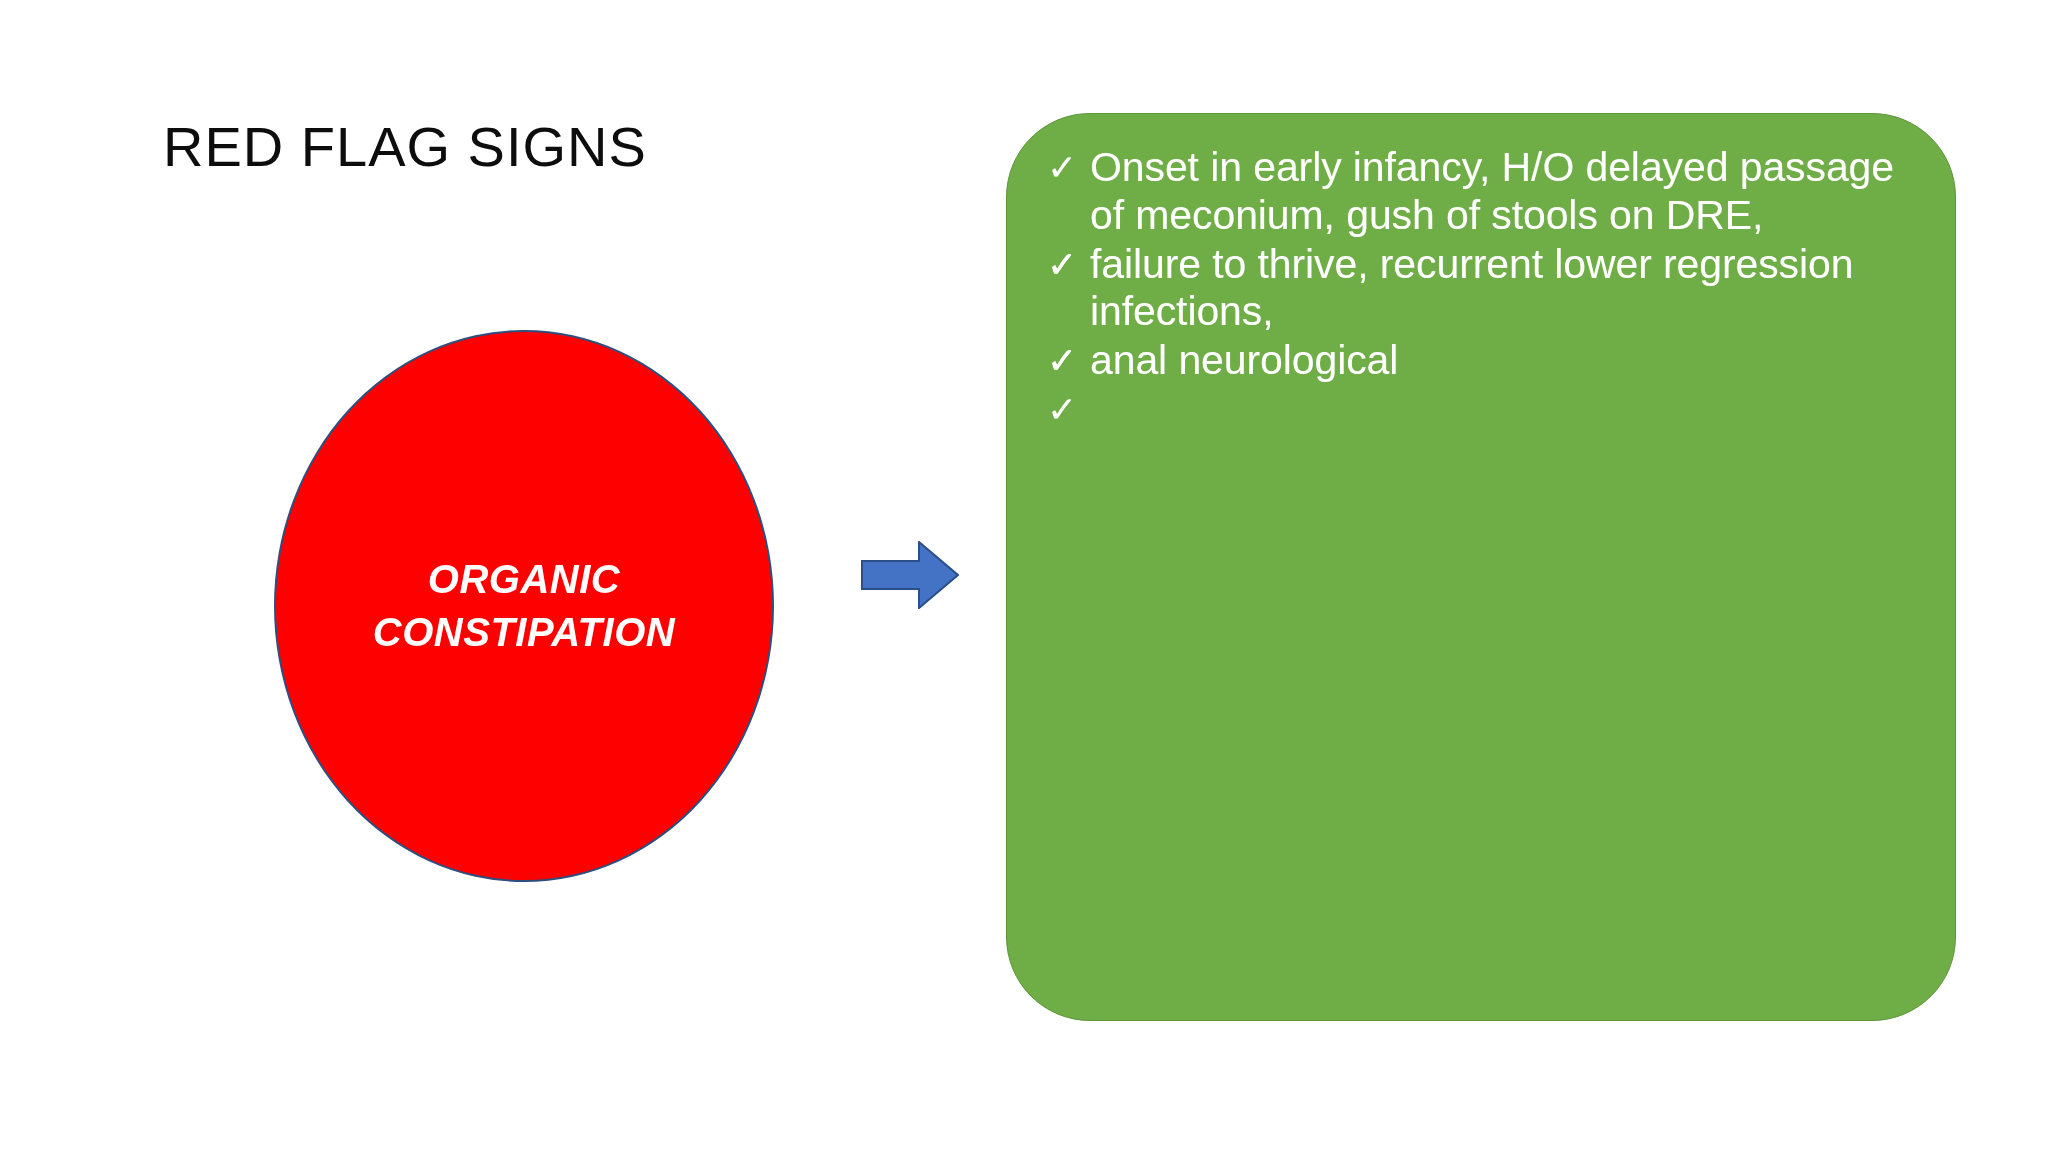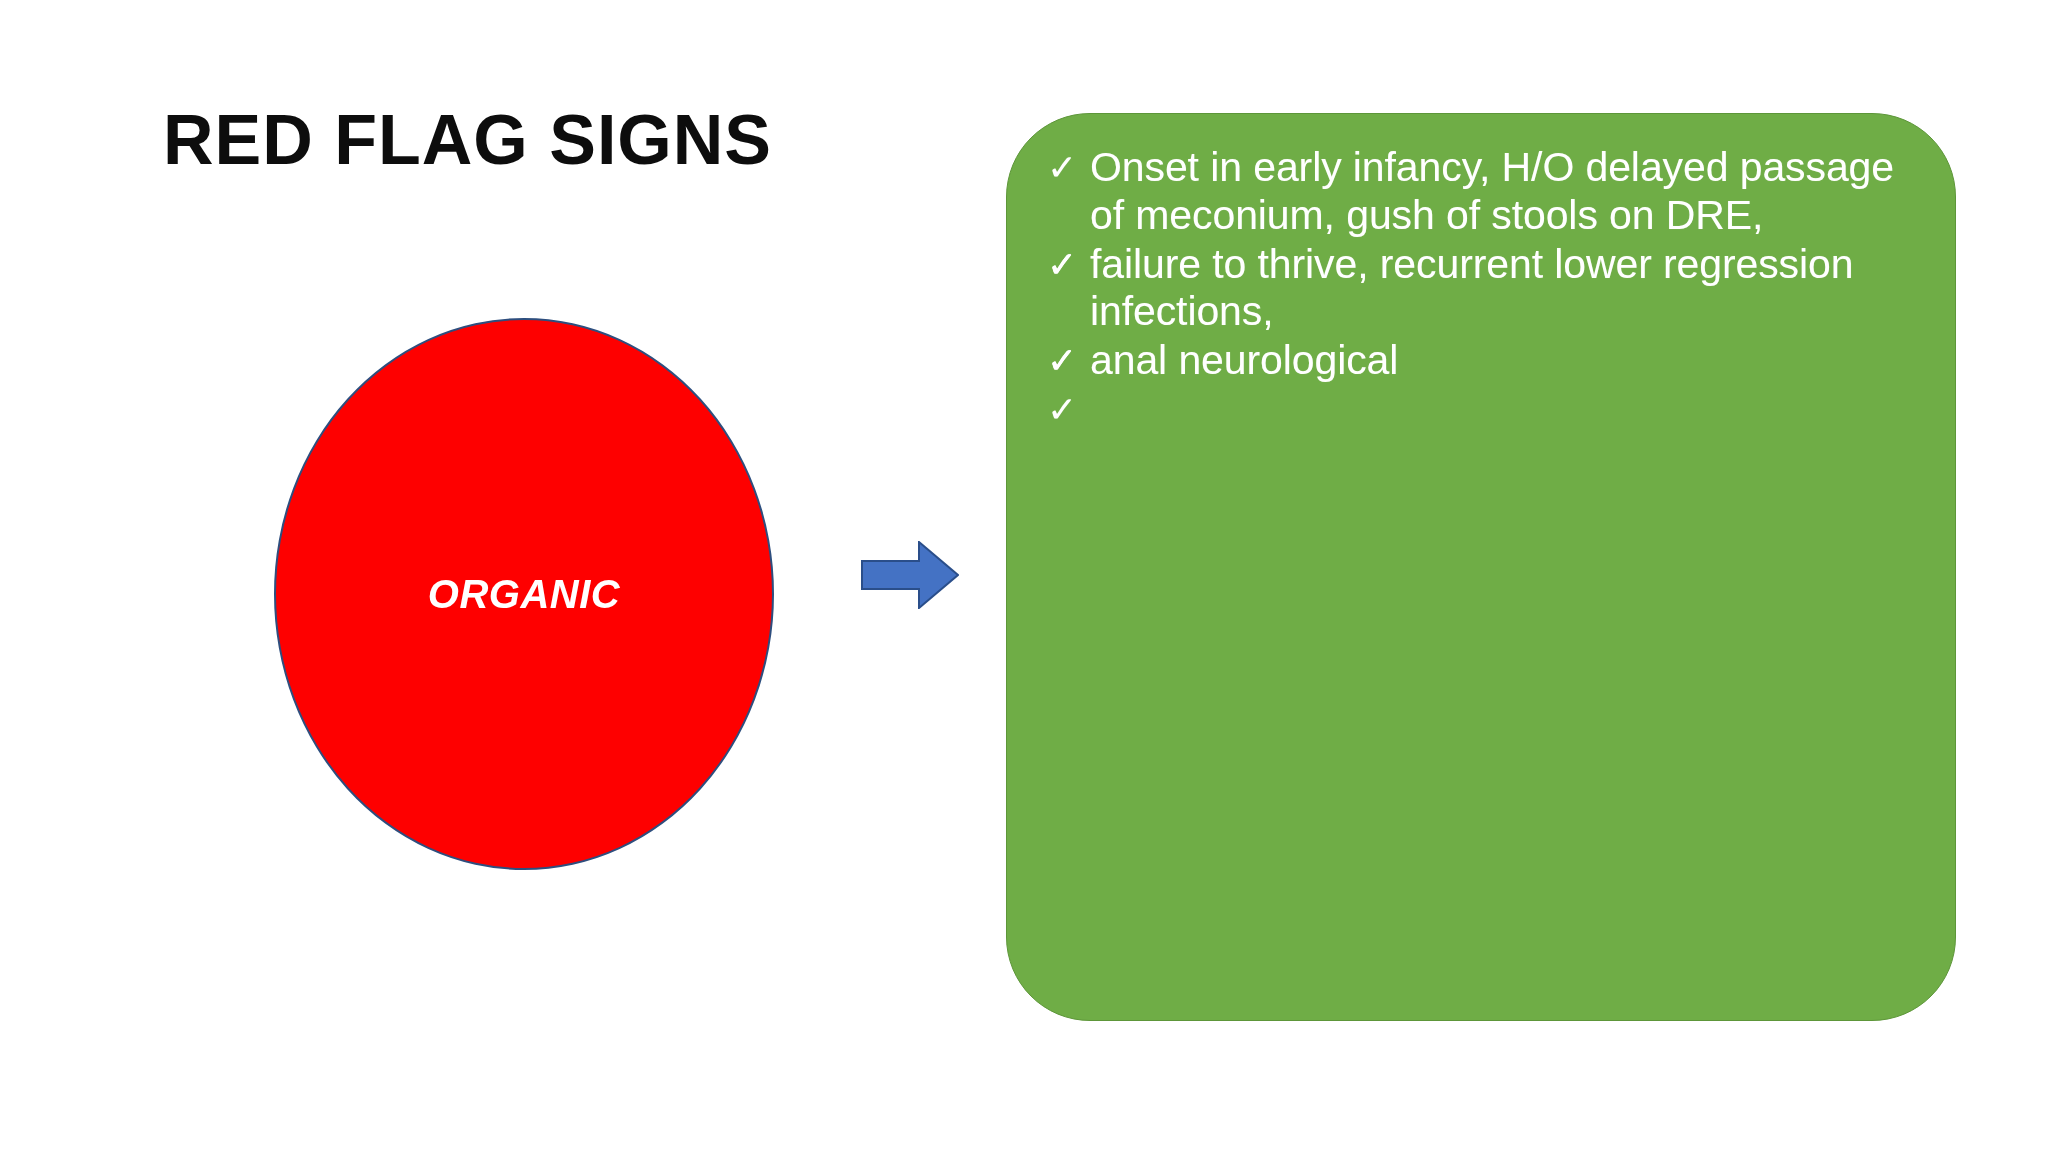--- a/index.html
+++ b/index.html
@@ -19,35 +19,35 @@
   #slide {
     position: absolute;
     inset: 0;
     background: #ffffff;
   }
 
   
   #slide-title {
     position: absolute;
     left: 163px;
-    top: 104px;
+    top: 118px;
     font-family: "Liberation Sans", sans-serif;
-    font-size: 70px;
-    font-weight: 700;
+    font-size: 56px;
+    font-weight: 400;
     letter-spacing: 1px;
     color: #0d0d0d;
     line-height: 1.05;
     white-space: nowrap;
   }
 
   
   #organic-ellipse {
     position: absolute;
     left: 274px;
-    top: 318px;
+    top: 330px;
     width: 500px;
     height: 552px;
     border-radius: 50%;
     background: #FE0000;
     border: 2px solid #2E4E7E;
     box-sizing: border-box;
     display: flex;
     align-items: center;
     justify-content: center;
   }
@@ -117,20 +117,21 @@
 </head>
 <body>
 
 <div id="slide">
 
   <div id="slide-title">RED FLAG SIGNS</div>
 
   <div id="organic-ellipse">
     <div id="organic-ellipse-label">
       <span>ORGANIC</span><br>
+      <span>CONSTIPATION</span>
     </div>
   </div>
 
   <svg id="flow-arrow" viewBox="0 0 98 68">
     <polygon points="1,20 58,20 58,1 97,34 58,67 58,48 1,48" fill="#4472C4" stroke="#2A4E8A" stroke-width="2" stroke-linejoin="miter"></polygon>
   </svg>
 
   <div id="redflag-panel">
     <ul id="redflag-list">
       <li>

